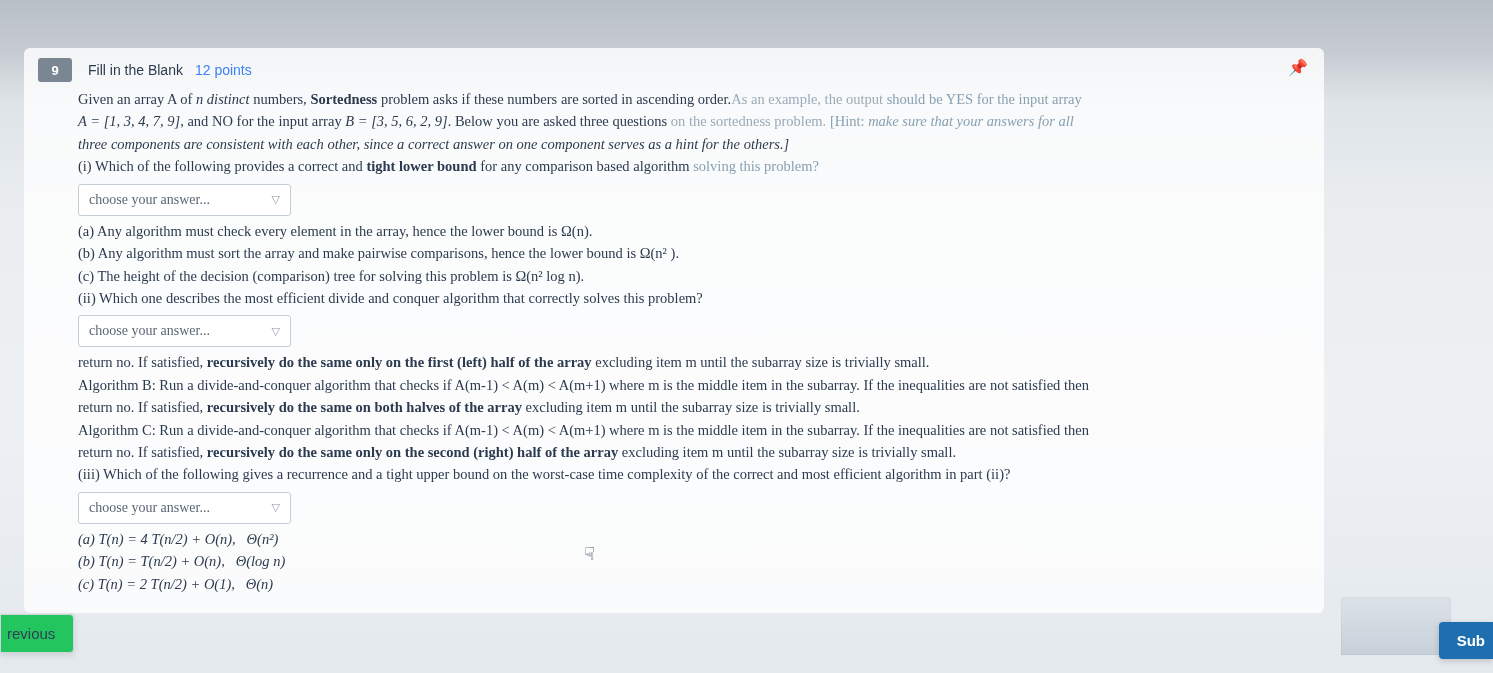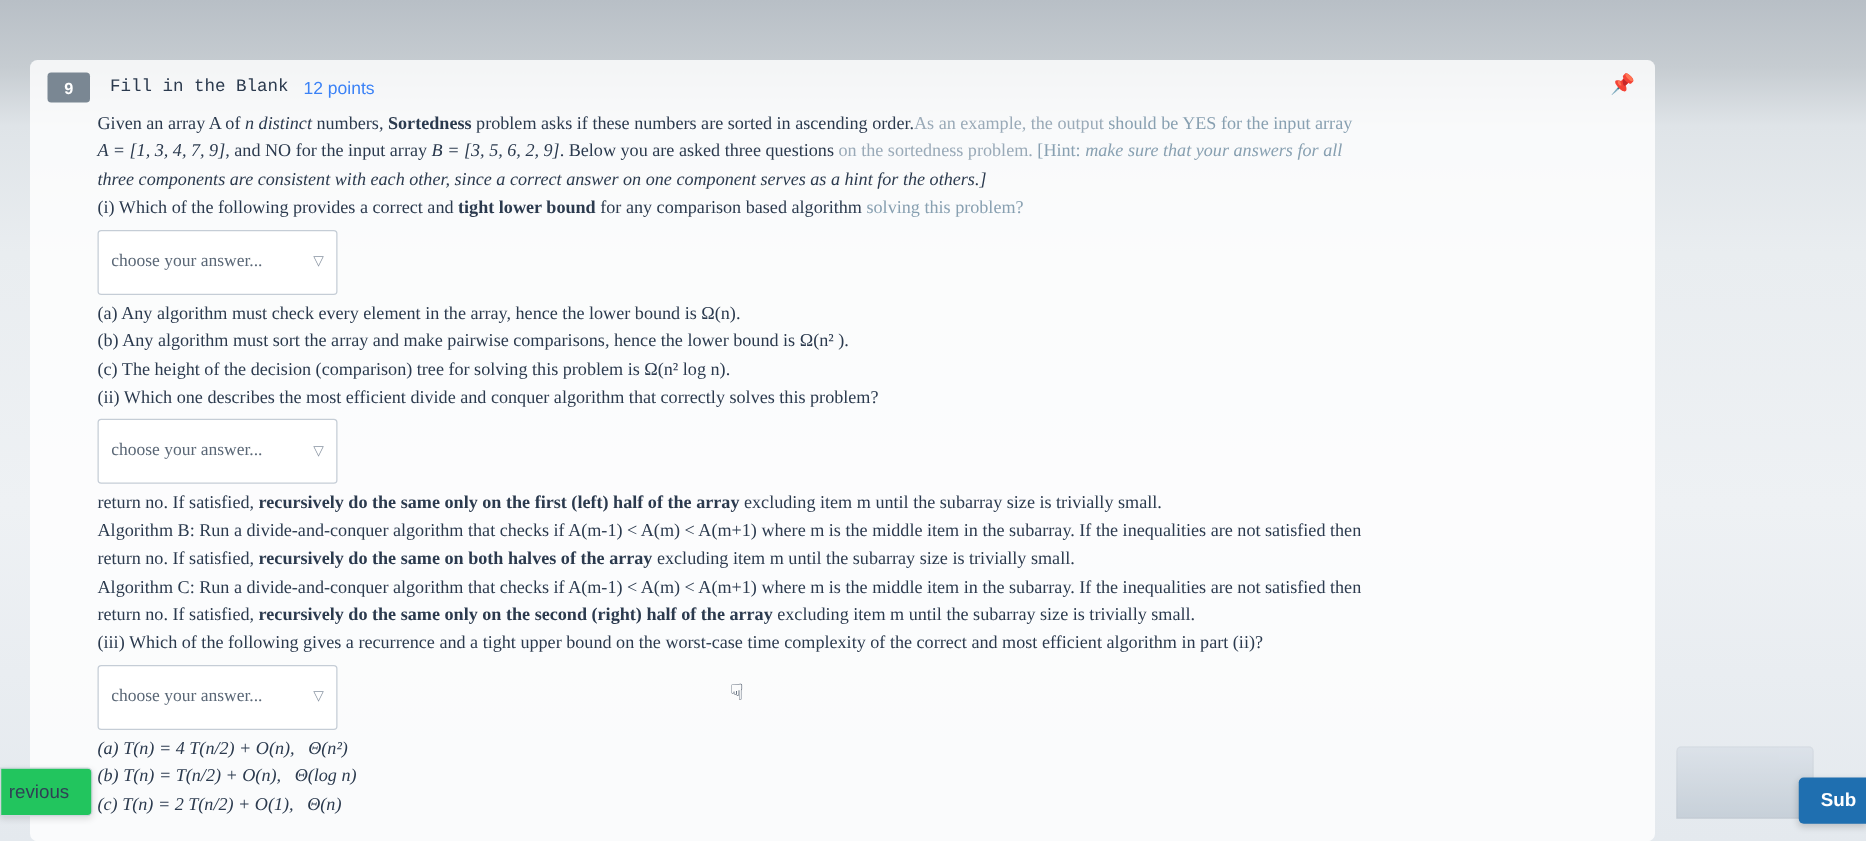--- a/index.html
+++ b/index.html
@@ -39,21 +39,20 @@
     border-radius: 3px;
     display: flex;
     align-items: center;
     justify-content: center;
     font-size: 13px;
     font-weight: 600;
   }
   .qtype {
     color: #2b3a4e;
     font-size: 14px;
-    font-family: Liberation Mono, monospace;
   }
   .qpoints {
     color: #3b82f6;
     font-size: 14px;
     margin-left: -4px;
   }
   .pin {
     position: absolute;
     right: 16px;
     top: 10px;
@@ -71,25 +70,25 @@
   .content .faded2 { color: #88a0b1; }
   .content em, .italic { font-style: italic; }
   .content b { font-weight: 700; }
   .select {
     display: inline-flex;
     align-items: center;
     justify-content: space-between;
     border: 1px solid #c5cdd6;
     background: #fff;
     border-radius: 3px;
-    padding: 14px 10px;
+    padding: 4px 10px;
     font-size: 14px;
     color: #5a6776;
     margin: 6px 0 4px 0;
-    width: 192px;
+    width: 213px;
     cursor: pointer;
   }
   .select .chev {
     color: #8a95a3;
     font-size: 11px;
   }
   .options p {
     margin: 0;
   }
   .algoblock, .fullwidth { margin-left: 0; }

